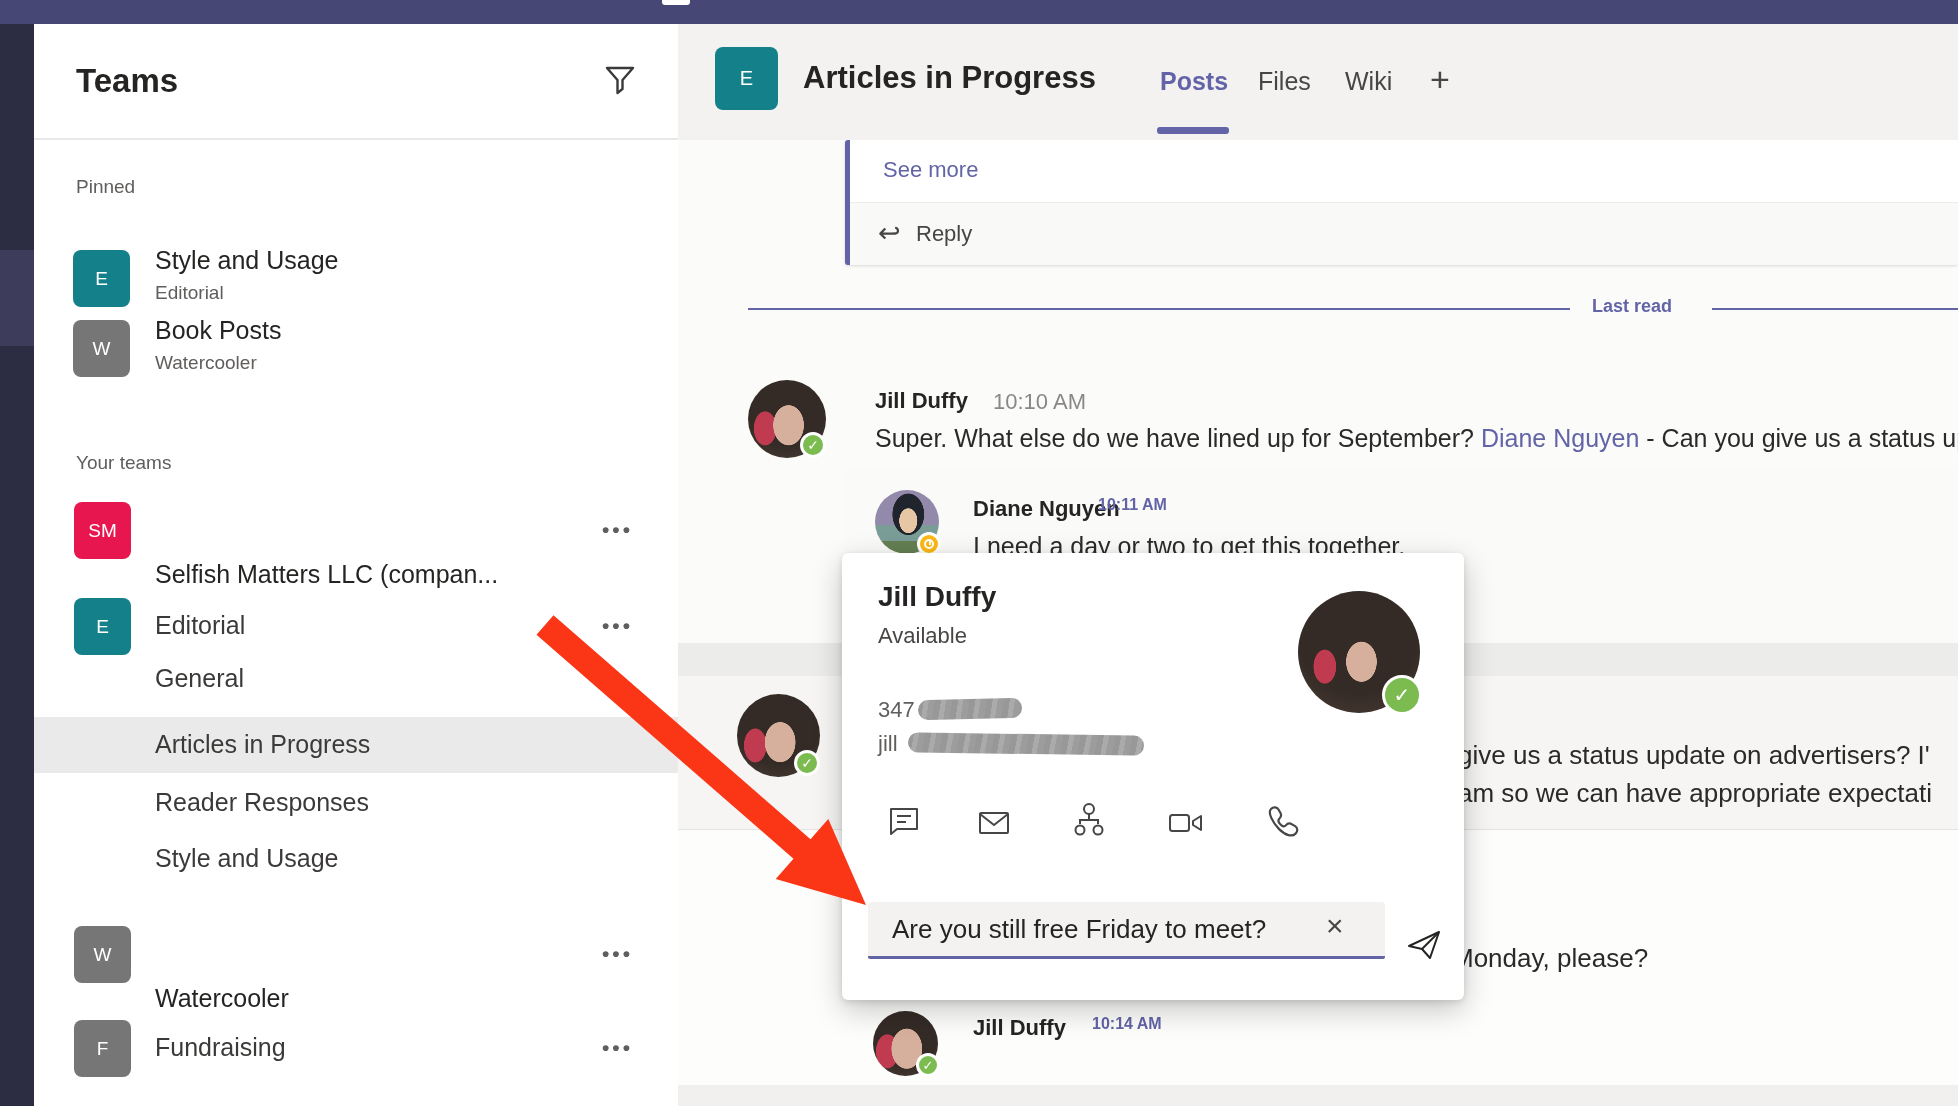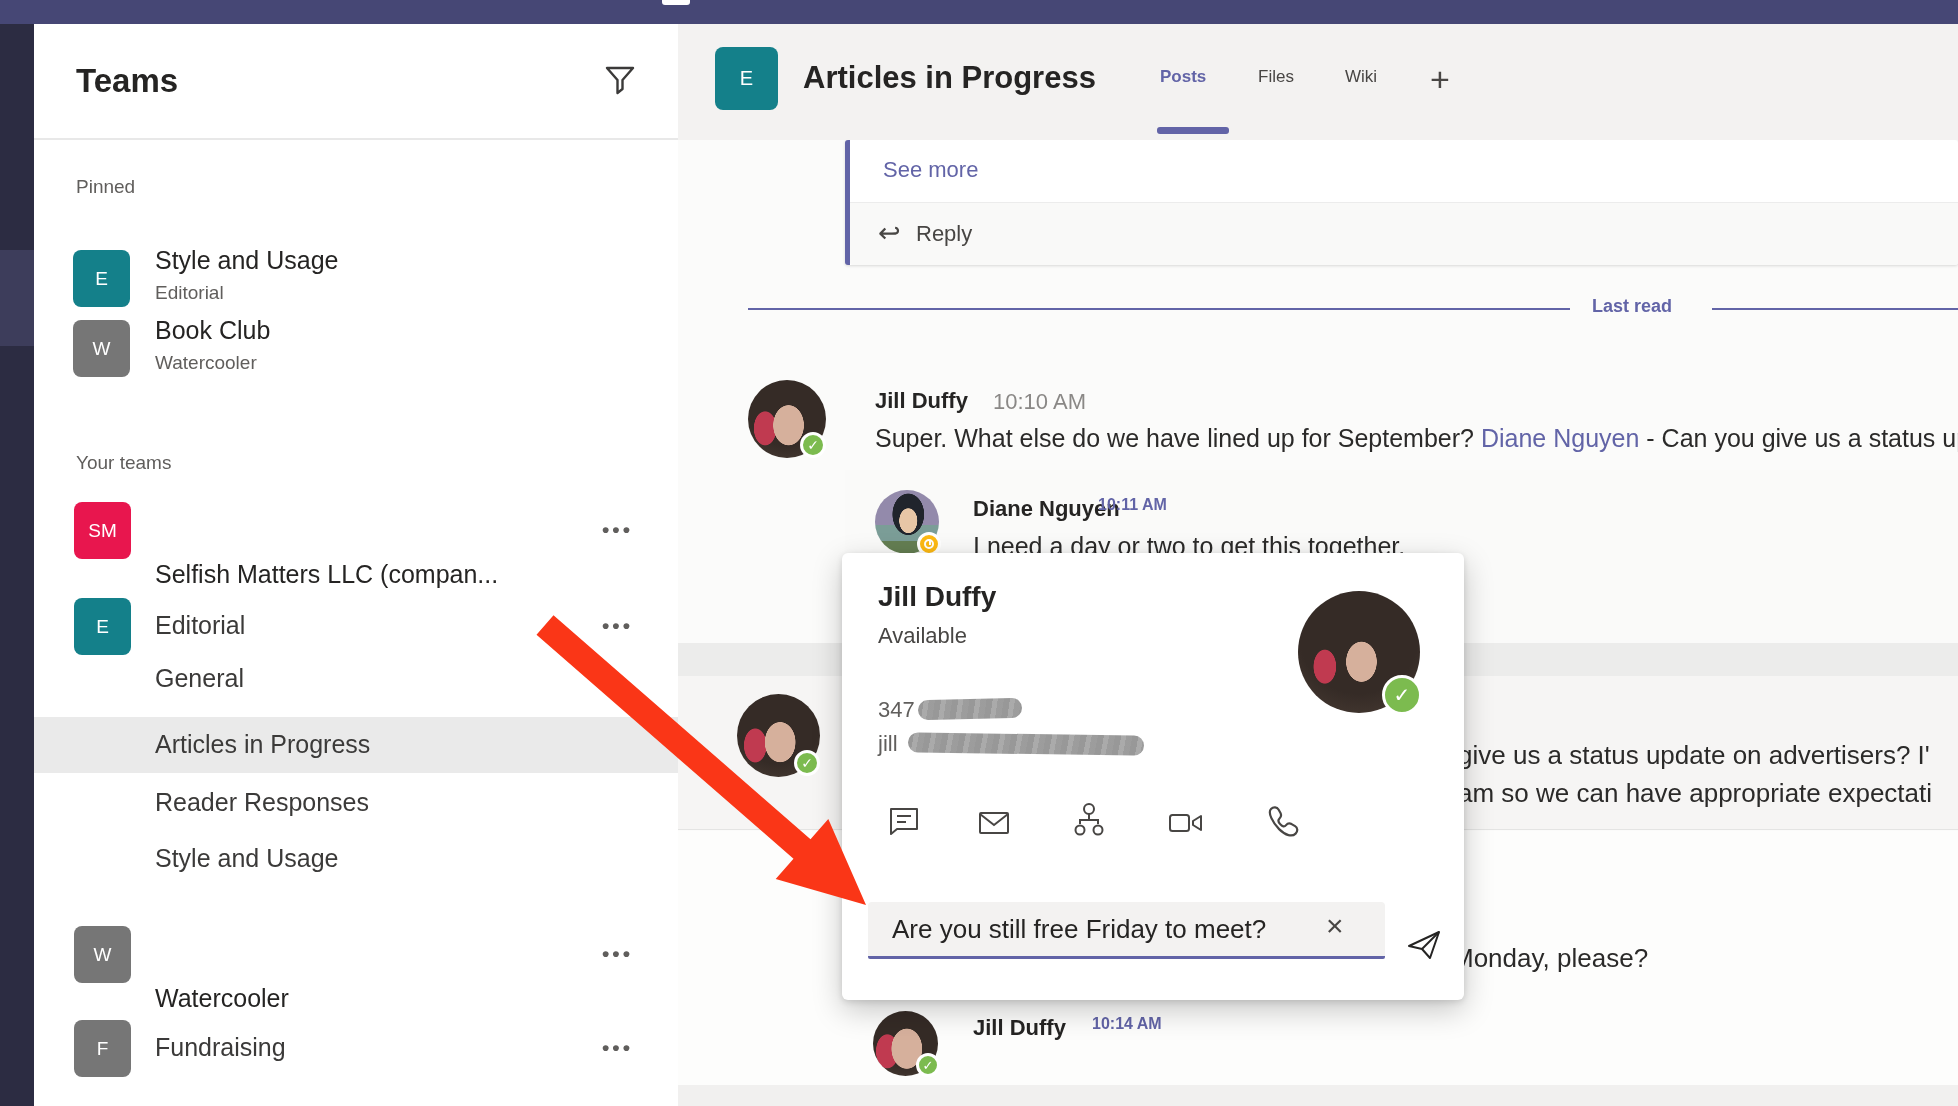--- a/index.html
+++ b/index.html
@@ -29,21 +29,21 @@
   .sb-item-sub { font-size:19px; color:#605e5c; }
   .channel { font-size:25px; color:#3b3a39; }
   #chan-active-bg { left:0px; top:693px; width:644px; height:56px; background:#eaeaea; }
   .dots { font-size:21px; color:#605e5c; letter-spacing:3px; font-weight:bold; }
 
   
   #main-header { left:678px; top:24px; width:1280px; height:116px; background:#f3f2f1; z-index:2; }
   #hdr-tile { left:37px; top:23px; width:63px; height:63px; border-radius:8px; background:#14808a; color:#fff;
               display:flex; align-items:center; justify-content:center; font-size:20px; }
   #hdr-title { left:125px; top:36px; font-size:31px; font-weight:bold; }
-  .tab { top:43px; font-size:17px; color:#484644; cursor:pointer; }
+  .tab { top:43px; font-size:25px; color:#484644; cursor:pointer; }
   #tab-posts { left:482px; color:#6264a7; font-weight:bold; }
   #tab-files { left:580px; }
   #tab-wiki  { left:667px; }
   #tab-add   { left:752px; font-size:34px; font-weight:300; color:#484644; top:36px; }
   #tab-underline { left:479px; top:103px; width:72px; height:7px; border-radius:3px; background:#6264a7; }
 
   
   #panel { left:678px; top:140px; width:1280px; height:966px; background:#fbfbfa; overflow:hidden; z-index:1; }
   .clip-line { white-space:nowrap; overflow:hidden; }
 
@@ -132,21 +132,21 @@
     <div class="abs sb-label" style="left:42px; top:152px;">Pinned</div>
 
     <div class="abs" style="left:0; top:226px; width:644px; height:57px;">
       <div class="abs tile tile-teal" style="left:39px; top:0;">E</div>
       <div class="abs sb-item-title" style="left:121px; top:-4px;">Style and Usage</div>
       <div class="abs sb-item-sub" style="left:121px; top:32px;">Editorial</div>
     </div>
 
     <div class="abs" style="left:0; top:296px; width:644px; height:57px;">
       <div class="abs tile tile-gray" style="left:39px; top:0;">W</div>
-      <div class="abs sb-item-title" style="left:121px; top:-4px;">Book Club</div>
+      <div class="abs sb-item-title" style="left:121px; top:-4px;">Book Posts</div>
       <div class="abs sb-item-sub" style="left:121px; top:32px;">Watercooler</div>
     </div>
 
     <div class="abs sb-label" style="left:42px; top:428px;">Your teams</div>
 
     <div class="abs" style="left:0; top:478px; width:644px; height:57px;">
       <div class="abs tile tile-red" style="left:40px; top:0;">SM</div>
       <div class="abs sb-item-title bold" style="left:121px; top:13px;">Selfish Matters LLC (compan...</div>
       <div class="abs dots" style="left:568px; top:16px;">•••</div>
     </div>

